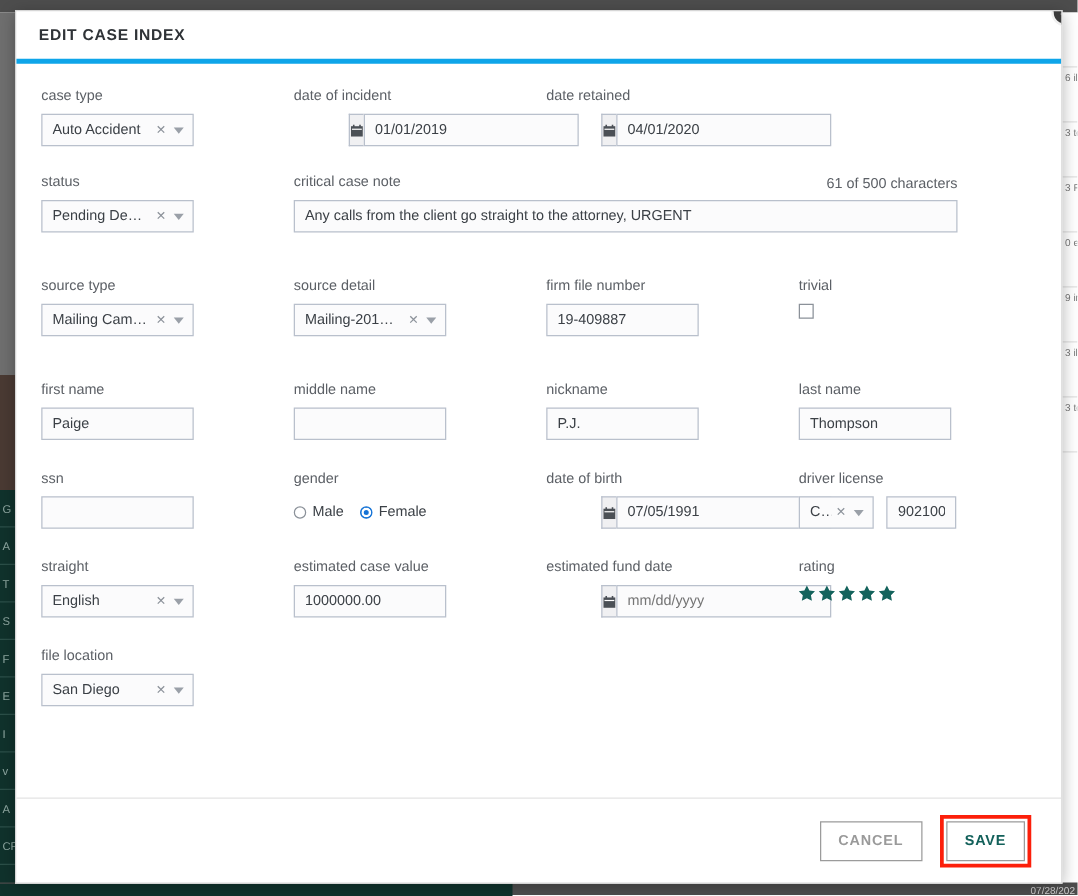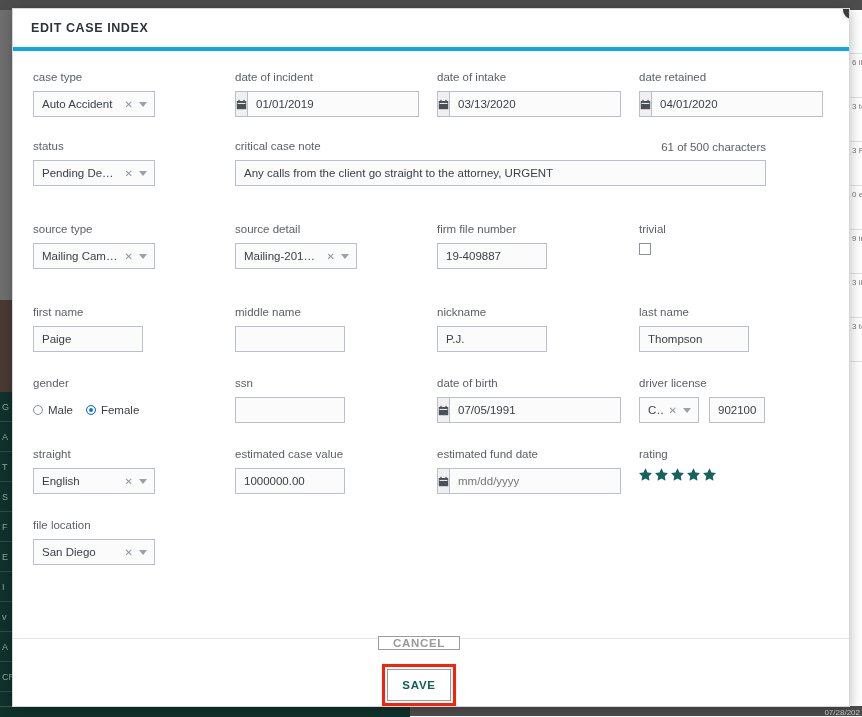--- a/index.html
+++ b/index.html
@@ -89,37 +89,37 @@
   }
 
   #modal-body {
     position: absolute; left: 0; top: 43px; right: 0; bottom: 68px;
     padding: 18px 20px 0 20px;
   }
   #modal-footer {
     position: absolute; left: 0; right: 0; bottom: 0; height: 68px;
     border-top: 1px solid #e4e4e4;
     display: flex; align-items: center; justify-content: flex-end;
-    padding-right: 24px; gap: 14px; flex-direction: column;
+    padding-right: 24px; gap: 14px;
   }
 
   
   .row { display: flex; margin-bottom: 22px; }
   .col { width: 202px; flex: 0 0 202px; }
   .col.wide { width: 606px; flex: 0 0 606px; }
   .lbl {
     font-size: 11.5px; color: #5c6066;
     margin-bottom: 7px; line-height: 14px;
     display: block;
   }
   .lbl-row { display: flex; justify-content: space-between; align-items: flex-end; width: 531px; }
   .counter { font-size: 11.5px; color: #5c6066; margin-left: 31px; }
 
   .txt {
-    width: 110px; height: 26px;
+    width: 122px; height: 26px;
     border: 1px solid #b9c0cc;
     background: #fbfbfc;
     font-size: 11.5px; color: #3b4046;
     padding: 0 8px;
     font-family: "Liberation Sans", sans-serif;
     outline: none;
   }
   .txt.note { width: 531px; }
   .txt::placeholder { color: #b0b5bd; }
 
@@ -136,21 +136,21 @@
     text-overflow: ellipsis; padding-right: 2px;
   }
   .select .clr { color: #8d939b; font-size: 10px; padding: 0 4px; cursor: pointer; }
   .select .car {
     width: 0; height: 0; margin-left: 2px; margin-right: 3px;
     border-left: 4px solid transparent; border-right: 4px solid transparent;
     border-top: 5px solid #9aa0a8;
   }
   .select.narrow { width: 60px; }
 
-  .datefield { display: flex; width: 122px; height: 26px; }
+  .datefield { display: flex; width: 122px; height: 26px; margin-left: 44px; }
   .datefield .dbtn {
     width: 26px; height: 26px;
     border: 1px solid #b9c0cc; border-right: none;
     background: #f0f0f2;
     display: flex; align-items: center; justify-content: center;
     cursor: pointer;
   }
   .datefield .dtxt {
     flex: 1 1 auto; height: 26px;
     border: 1px solid #b9c0cc; background: #fbfbfc;
@@ -260,34 +260,20 @@
                 <rect x="1" y="2.5" width="12" height="10.5" fill="#4b5056"></rect>
                 <rect x="2" y="5" width="10" height="1.2" fill="#ffffff"></rect>
                 <rect x="3" y="1" width="1.6" height="2.4" fill="#4b5056"></rect>
                 <rect x="9.4" y="1" width="1.6" height="2.4" fill="#4b5056"></rect>
               </svg>
           </div>
           <input class="dtxt" type="text" value="01/01/2019" style="">
         </div>
       </div>
       <div class="col">
-        <span class="lbl">date of intake</span>
-        <div class="datefield">
-          <div class="dbtn">
-            <svg class="cal-ico" viewBox="0 0 14 14" aria-hidden="true">
-                <rect x="1" y="2.5" width="12" height="10.5" fill="#4b5056"></rect>
-                <rect x="2" y="5" width="10" height="1.2" fill="#ffffff"></rect>
-                <rect x="3" y="1" width="1.6" height="2.4" fill="#4b5056"></rect>
-                <rect x="9.4" y="1" width="1.6" height="2.4" fill="#4b5056"></rect>
-              </svg>
-          </div>
-          <input class="dtxt" type="text" value="03/13/2020" style="">
-        </div>
-      </div>
-      <div class="col">
         <span class="lbl">date retained</span>
         <div class="datefield">
           <div class="dbtn">
             <svg class="cal-ico" viewBox="0 0 14 14" aria-hidden="true">
                 <rect x="1" y="2.5" width="12" height="10.5" fill="#4b5056"></rect>
                 <rect x="2" y="5" width="10" height="1.2" fill="#ffffff"></rect>
                 <rect x="3" y="1" width="1.6" height="2.4" fill="#4b5056"></rect>
                 <rect x="9.4" y="1" width="1.6" height="2.4" fill="#4b5056"></rect>
               </svg>
           </div>
@@ -355,35 +341,35 @@
         <input class="txt" type="text" value="P.J." style="">
       </div>
       <div class="col">
         <span class="lbl">last name</span>
         <input class="txt" type="text" value="Thompson" style="">
       </div>
     </div>
 
     <div class="row" style="margin-bottom:24px;">
       <div class="col">
+        <span class="lbl">ssn</span>
+        <input class="txt" type="text" value="" style="">
+      </div>
+      <div class="col">
         <span class="lbl">gender</span>
         <div class="radios">
           <div class="radio-item">
             <span class="radio"></span>
             <span class="radio-lbl">Male</span>
           </div>
           <div class="radio-item">
             <span class="radio on"></span>
             <span class="radio-lbl">Female</span>
           </div>
         </div>
-      </div>
-      <div class="col">
-        <span class="lbl">ssn</span>
-        <input class="txt" type="text" value="" style="">
       </div>
       <div class="col">
         <span class="lbl">date of birth</span>
         <div class="datefield">
           <div class="dbtn">
             <svg class="cal-ico" viewBox="0 0 14 14" aria-hidden="true">
                 <rect x="1" y="2.5" width="12" height="10.5" fill="#4b5056"></rect>
                 <rect x="2" y="5" width="10" height="1.2" fill="#ffffff"></rect>
                 <rect x="3" y="1" width="1.6" height="2.4" fill="#4b5056"></rect>
                 <rect x="9.4" y="1" width="1.6" height="2.4" fill="#4b5056"></rect>

